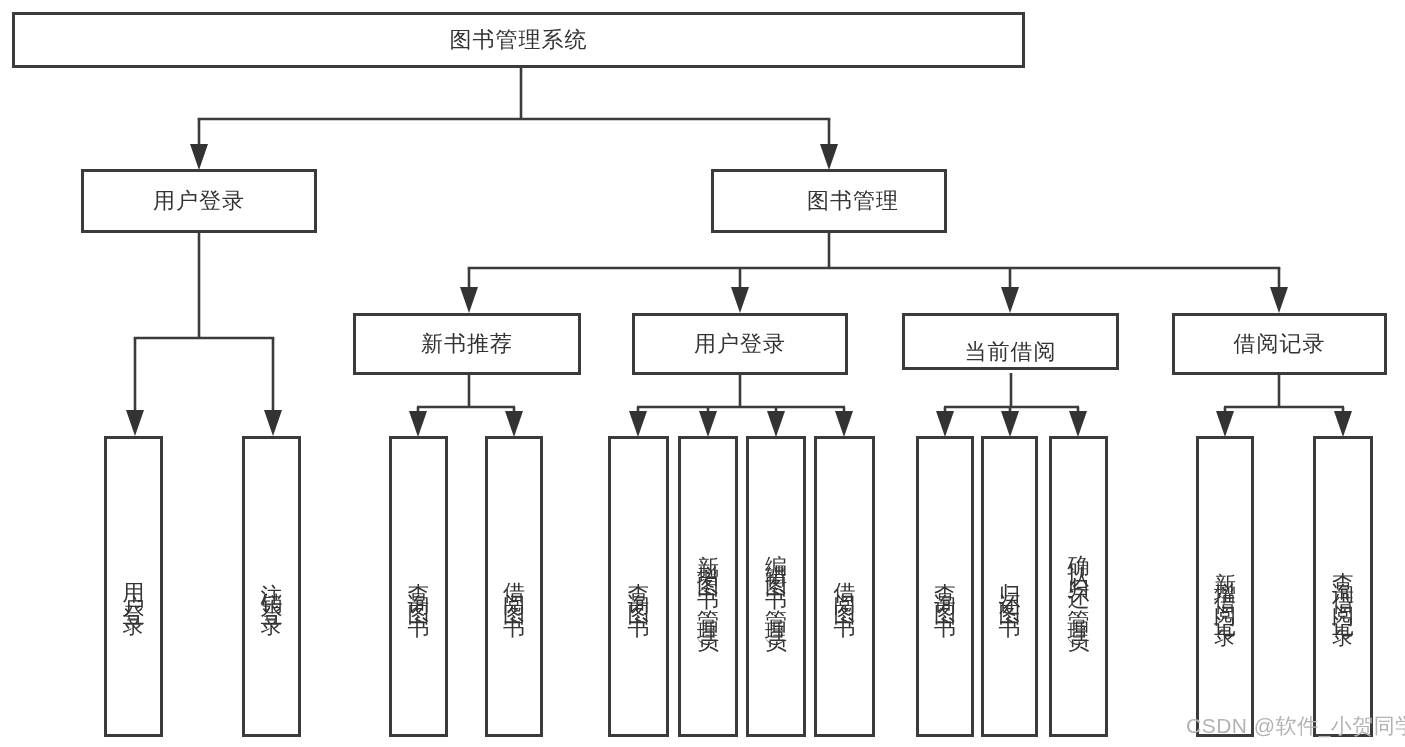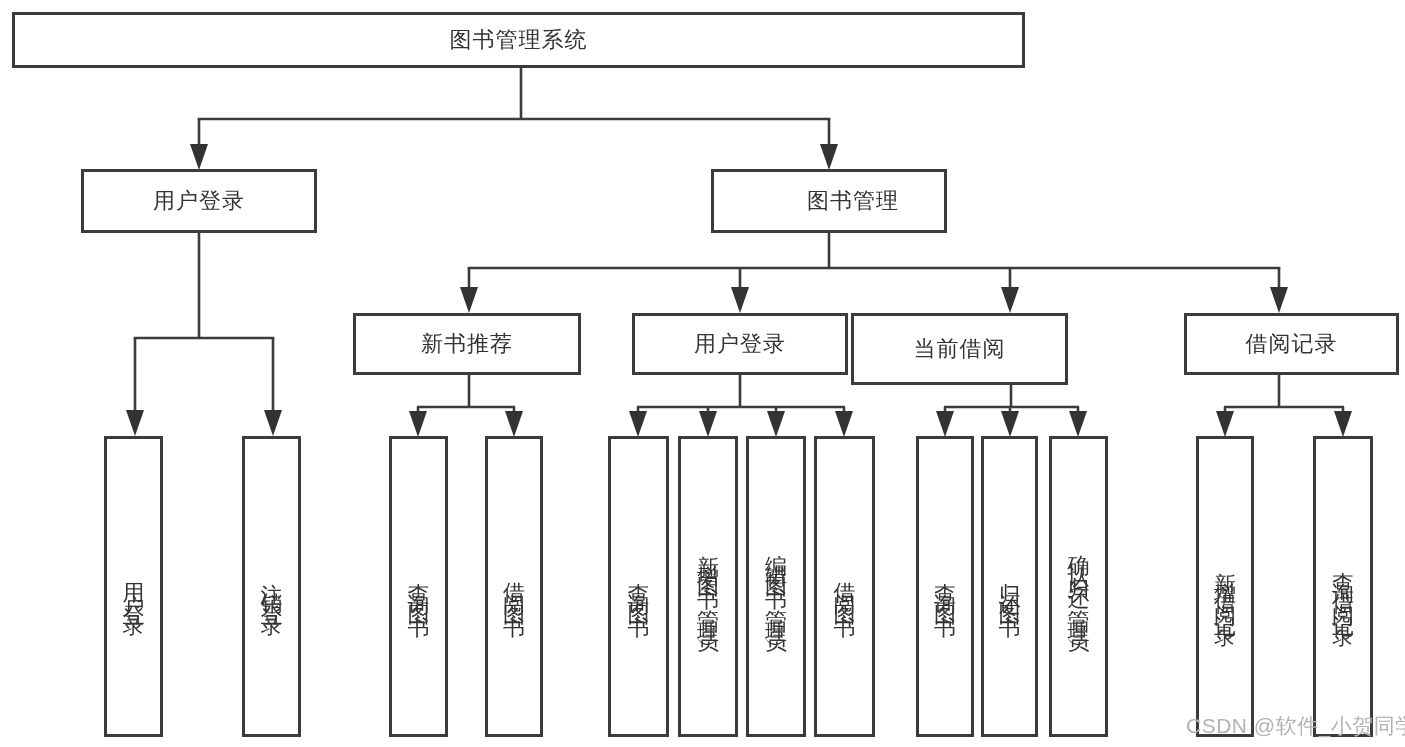--- a/index.html
+++ b/index.html
@@ -36,22 +36,22 @@
     line-height: 1;
   }
   
   .n-root  { left: 12px;   top: 12px;  width: 1013px; height: 56px; }
   
   .n-l2-0  { left: 81px;   top: 169px; width: 236px;  height: 64px; }
   .n-l2-1  { left: 711px;  top: 169px; width: 236px;  height: 64px; padding-left: 48px; }
   
   .n-l3-0  { left: 353px;  top: 313px; width: 228px;  height: 62px; }
   .n-l3-1  { left: 632px;  top: 313px; width: 216px;  height: 62px; }
-  .n-l3-2  { left: 851px;  top: 313px; width: 217px;  height: 72px; }
-  .n-l3-3  { left: 1172px; top: 313px; width: 215px;  height: 62px; margin-left: 12px; }
+  .n-l3-2  { left: 902px;  top: 313px; width: 217px;  height: 57px; align-items: flex-end; }
+  .n-l3-3  { left: 1172px; top: 313px; width: 215px;  height: 62px; }
   
   .leaf    { top: 436px; height: 301px; }
   .n-a1 { left: 104px;  width: 59px; }
   .n-a2 { left: 242px;  width: 59px; }
   .n-b1 { left: 389px;  width: 59px; }
   .n-b2 { left: 485px;  width: 58px; }
   .n-c1 { left: 608px;  width: 61px; }
   .n-c2 { left: 678px;  width: 60px; }
   .n-c3 { left: 746px;  width: 60px; }
   .n-c4 { left: 814px;  width: 61px; }

